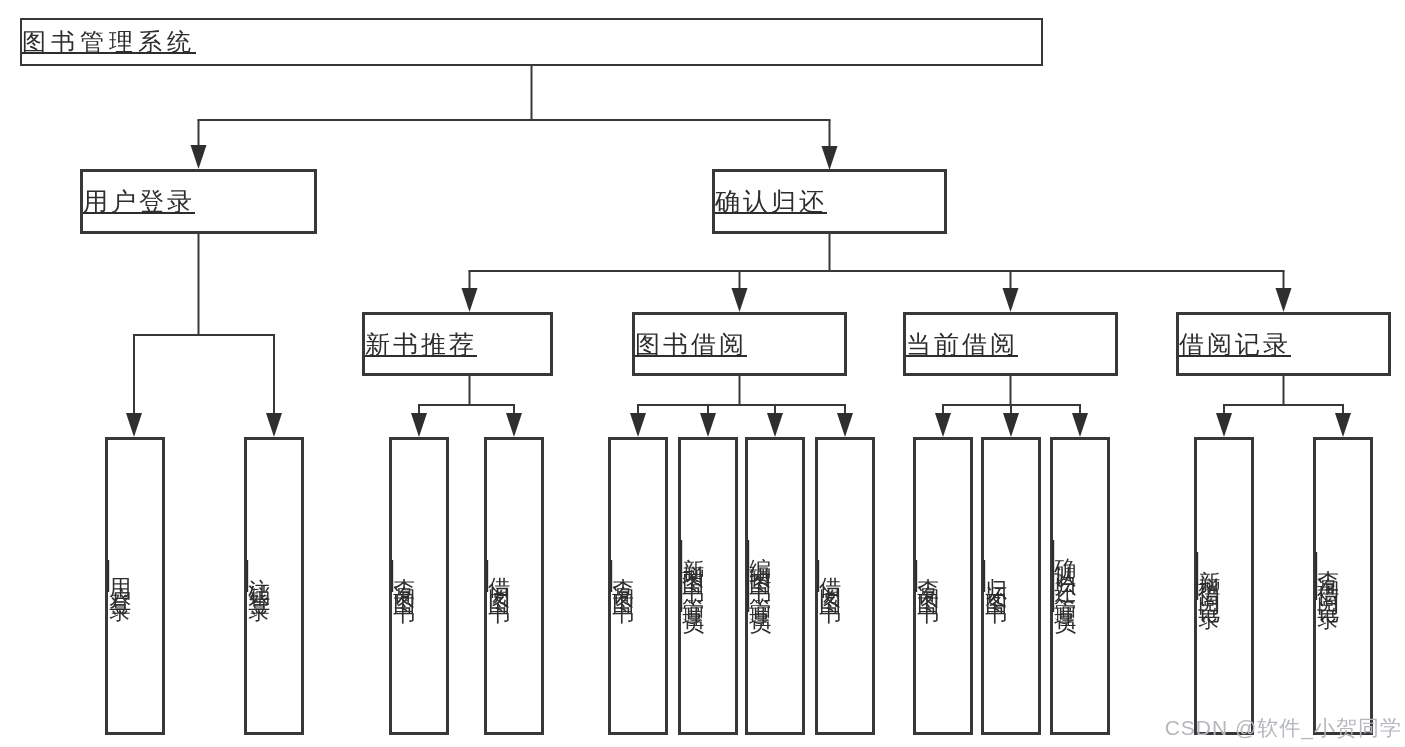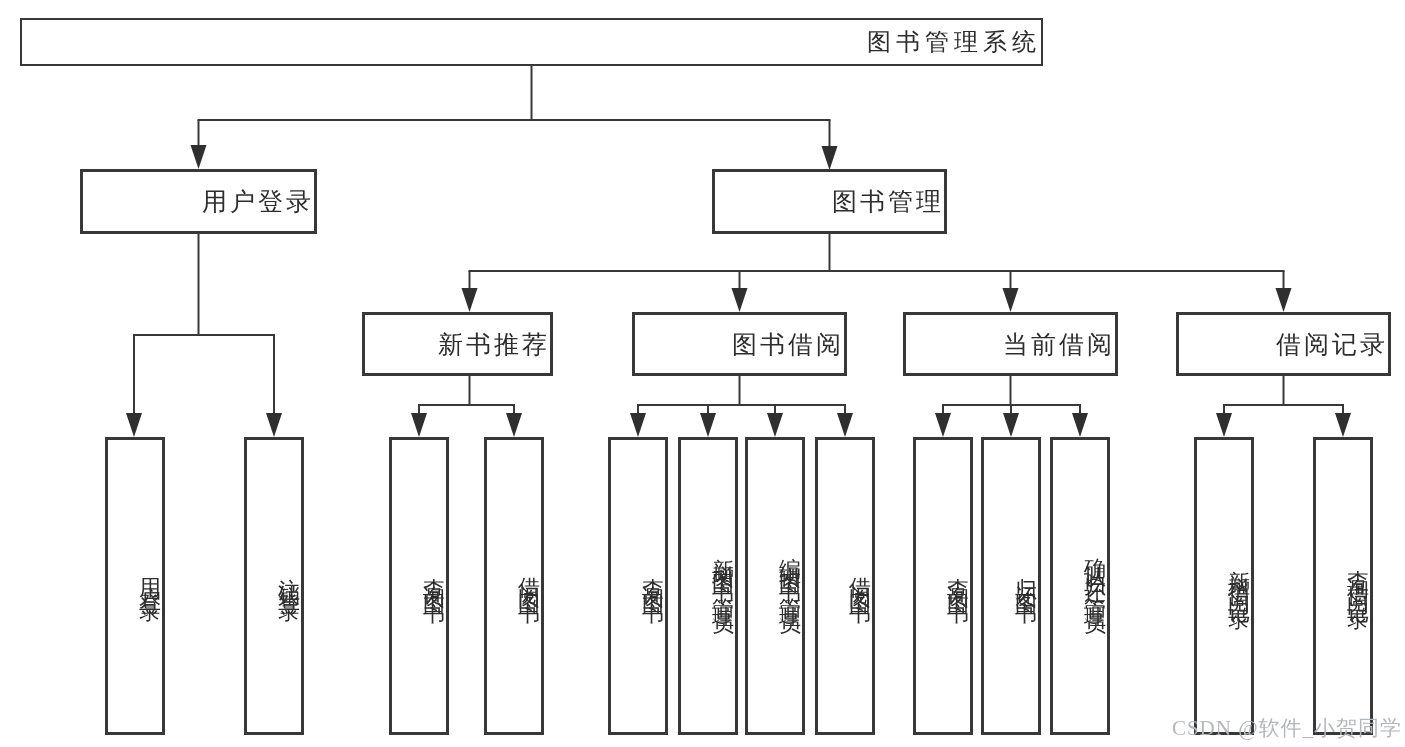--- a/index.html
+++ b/index.html
@@ -12,24 +12,25 @@
   }
   .connectors{
     position:absolute;left:0;top:0;width:1405px;height:747px;
     z-index:1;
   }
   .node{
     position:absolute;
     box-sizing:border-box;
     background:#ffffff;
     border:3px solid #383838;
-    display:flex;align-items:center;justify-content:flex-end;
+    display:flex;align-items:center;justify-content:flex-start;
     color:#2d2d2d;
     z-index:2;
     text-align:center;
+    text-decoration:underline;
   }
   .node.root{
     border-width:2px;
     font-size:24px;letter-spacing:5px;
   }
   .node.branch{
     font-size:25px;letter-spacing:3px;
   }
   .node.leaf{
     font-size:22px;
@@ -42,21 +43,21 @@
     white-space:nowrap;
   }
   .hlabel{display:inline-block;}
   .watermark{
     position:absolute;
     top:714px;right:3px;
     font-size:21px;
     letter-spacing:1px;
     color:#b4b7bc;
     z-index:5;
-    font-family:Liberation Serif, serif;
+    font-family:Liberation Sans, sans-serif;
   }
 </style>
 </head>
 <body>
 
 <div class="stage">
 
   <svg class="connectors" viewBox="0 0 1405 747" xmlns="http://www.w3.org/2000/svg">
     <g stroke="#383838" stroke-width="2" fill="none">
 
@@ -131,21 +132,21 @@
   </svg>
 
   <div class="node root" style="left:20px;top:18px;width:1023px;height:48px">
     <span class="hlabel">图书管理系统</span>
   </div>
 
   <div class="node branch" style="left:80px;top:169px;width:237px;height:65px">
     <span class="hlabel">用户登录</span>
   </div>
   <div class="node branch" style="left:712px;top:169px;width:235px;height:65px">
-    <span class="hlabel">图书管理</span>
+    <span class="hlabel">确认归还</span>
   </div>
 
   <div class="node branch" style="left:362px;top:312px;width:191px;height:64px">
     <span class="hlabel">新书推荐</span>
   </div>
   <div class="node branch" style="left:632px;top:312px;width:215px;height:64px">
     <span class="hlabel">图书借阅</span>
   </div>
   <div class="node branch" style="left:903px;top:312px;width:215px;height:64px">
     <span class="hlabel">当前借阅</span>

